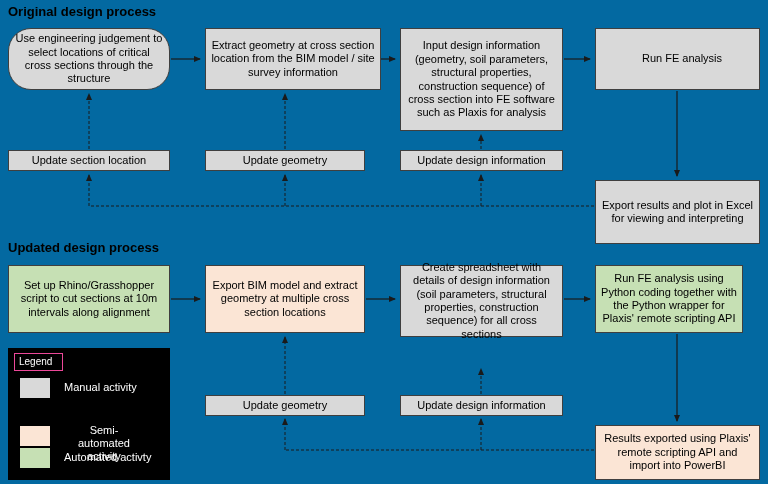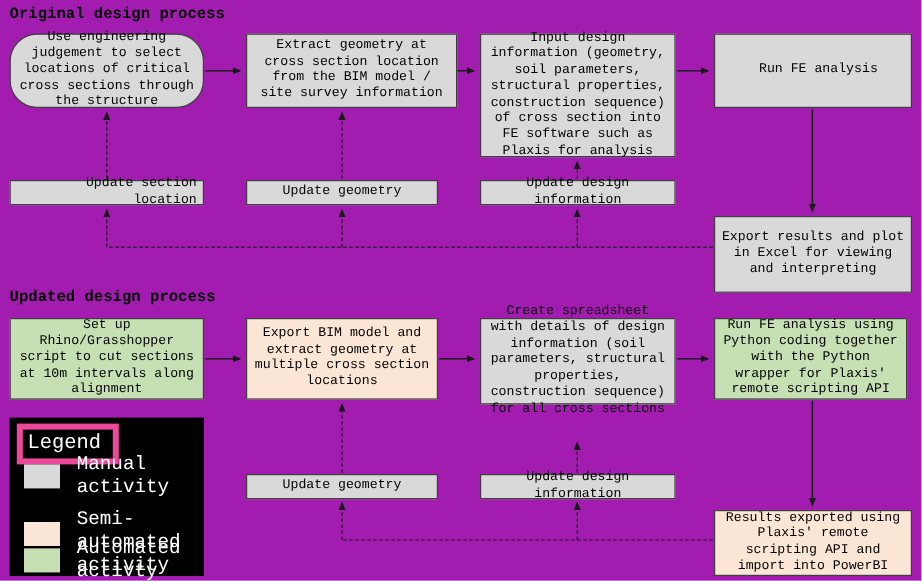--- a/index.html
+++ b/index.html
@@ -1,21 +1,21 @@
 <!DOCTYPE html>
 <html><head>
 <meta charset="utf-8">
 <style>
   html, body { margin: 0; padding: 0; background: #ffffff; }
   .canvas {
     position: relative;
     width: 768px;
     height: 484px;
-    background: #a21caf;
-    font-family: Liberation Mono, monospace;
+    background: #0369a1;
+    font-family: Liberation Sans, sans-serif;
     overflow: hidden;
   }
   .arrows { position: absolute; left: 0; top: 0; pointer-events: none; }
   .heading {
     position: absolute;
     font-size: 13px;
     font-weight: 700;
     color: #000000;
     white-space: nowrap;
   }
@@ -39,27 +39,27 @@
     position: absolute;
     left: 8px; top: 348px;
     width: 162px; height: 132px;
     box-sizing: border-box;
     background: #000000;
     color: #ffffff;
   }
   .legend-title {
     position: absolute;
     left: 6px; top: 5px;
-    font-size: 17px;
-    border: 5px solid #ec4899;
+    font-size: 10px;
+    border: 1px solid #ec4899;
     padding: 2px 10px 3px 4px;
   }
   .legend-row { position: absolute; left: 12px; display: flex; align-items: center; }
   .legend-swatch { width: 30px; height: 20px; flex: 0 0 auto; }
-  .legend-label { margin-left: 14px; font-size: 16px; line-height: 1.2; text-align: left; }
+  .legend-label { margin-left: 14px; font-size: 11px; line-height: 1.2; text-align: center; }
 </style>
 </head>
 <body>
 
 <div class="canvas">
 
   <svg class="arrows" width="768" height="484" viewBox="0 0 768 484">
     <defs>
       <marker id="ah" markerWidth="9" markerHeight="8" refX="6" refY="3" orient="auto" markerUnits="userSpaceOnUse">
         <path d="M0,0 L7,3 L0,6 Z" fill="#1a1a1a"></path>
@@ -102,21 +102,21 @@
   <div class="box manual" style="left:205px; top:150px; width:160px; height:21px;">Update geometry</div>
   <div class="box manual" style="left:400px; top:150px; width:163px; height:21px;">Update design information</div>
 
   <div class="box manual" style="left:595px; top:180px; width:165px; height:64px;">Export results and plot in Excel for viewing and interpreting</div>
 
   <div class="heading" style="left:8px; top:240px;">Updated design process</div>
 
   <div class="box auto" style="left:8px;   top:265px; width:162px; height:68px;">Set up Rhino/Grasshopper script to cut sections at 10m intervals along alignment</div>
   <div class="box semi" style="left:205px; top:265px; width:160px; height:68px;">Export BIM model and extract geometry at multiple cross section locations</div>
   <div class="box manual" style="left:400px; top:265px; width:163px; height:72px;">Create spreadsheet with details of design information (soil parameters, structural properties, construction sequence) for all cross sections</div>
-  <div class="box auto" style="left:595px; top:265px; width:161px; height:68px;">Run FE analysis using Python coding together with the Python wrapper for Plaxis' remote scripting API</div>
+  <div class="box auto" style="left:595px; top:265px; width:148px; height:68px;">Run FE analysis using Python coding together with the Python wrapper for Plaxis' remote scripting API</div>
 
   <div class="box manual" style="left:205px; top:395px; width:160px; height:21px;">Update geometry</div>
   <div class="box manual" style="left:400px; top:395px; width:163px; height:21px;">Update design information</div>
 
   <div class="box semi" style="left:595px; top:425px; width:165px; height:55px;text-align:center;">Results exported using Plaxis' remote scripting API and import into PowerBI</div>
 
   <div class="legend">
     <div class="legend-title">Legend</div>
     <div class="legend-row" style="top:30px;">
       <div class="legend-swatch manual"></div>

